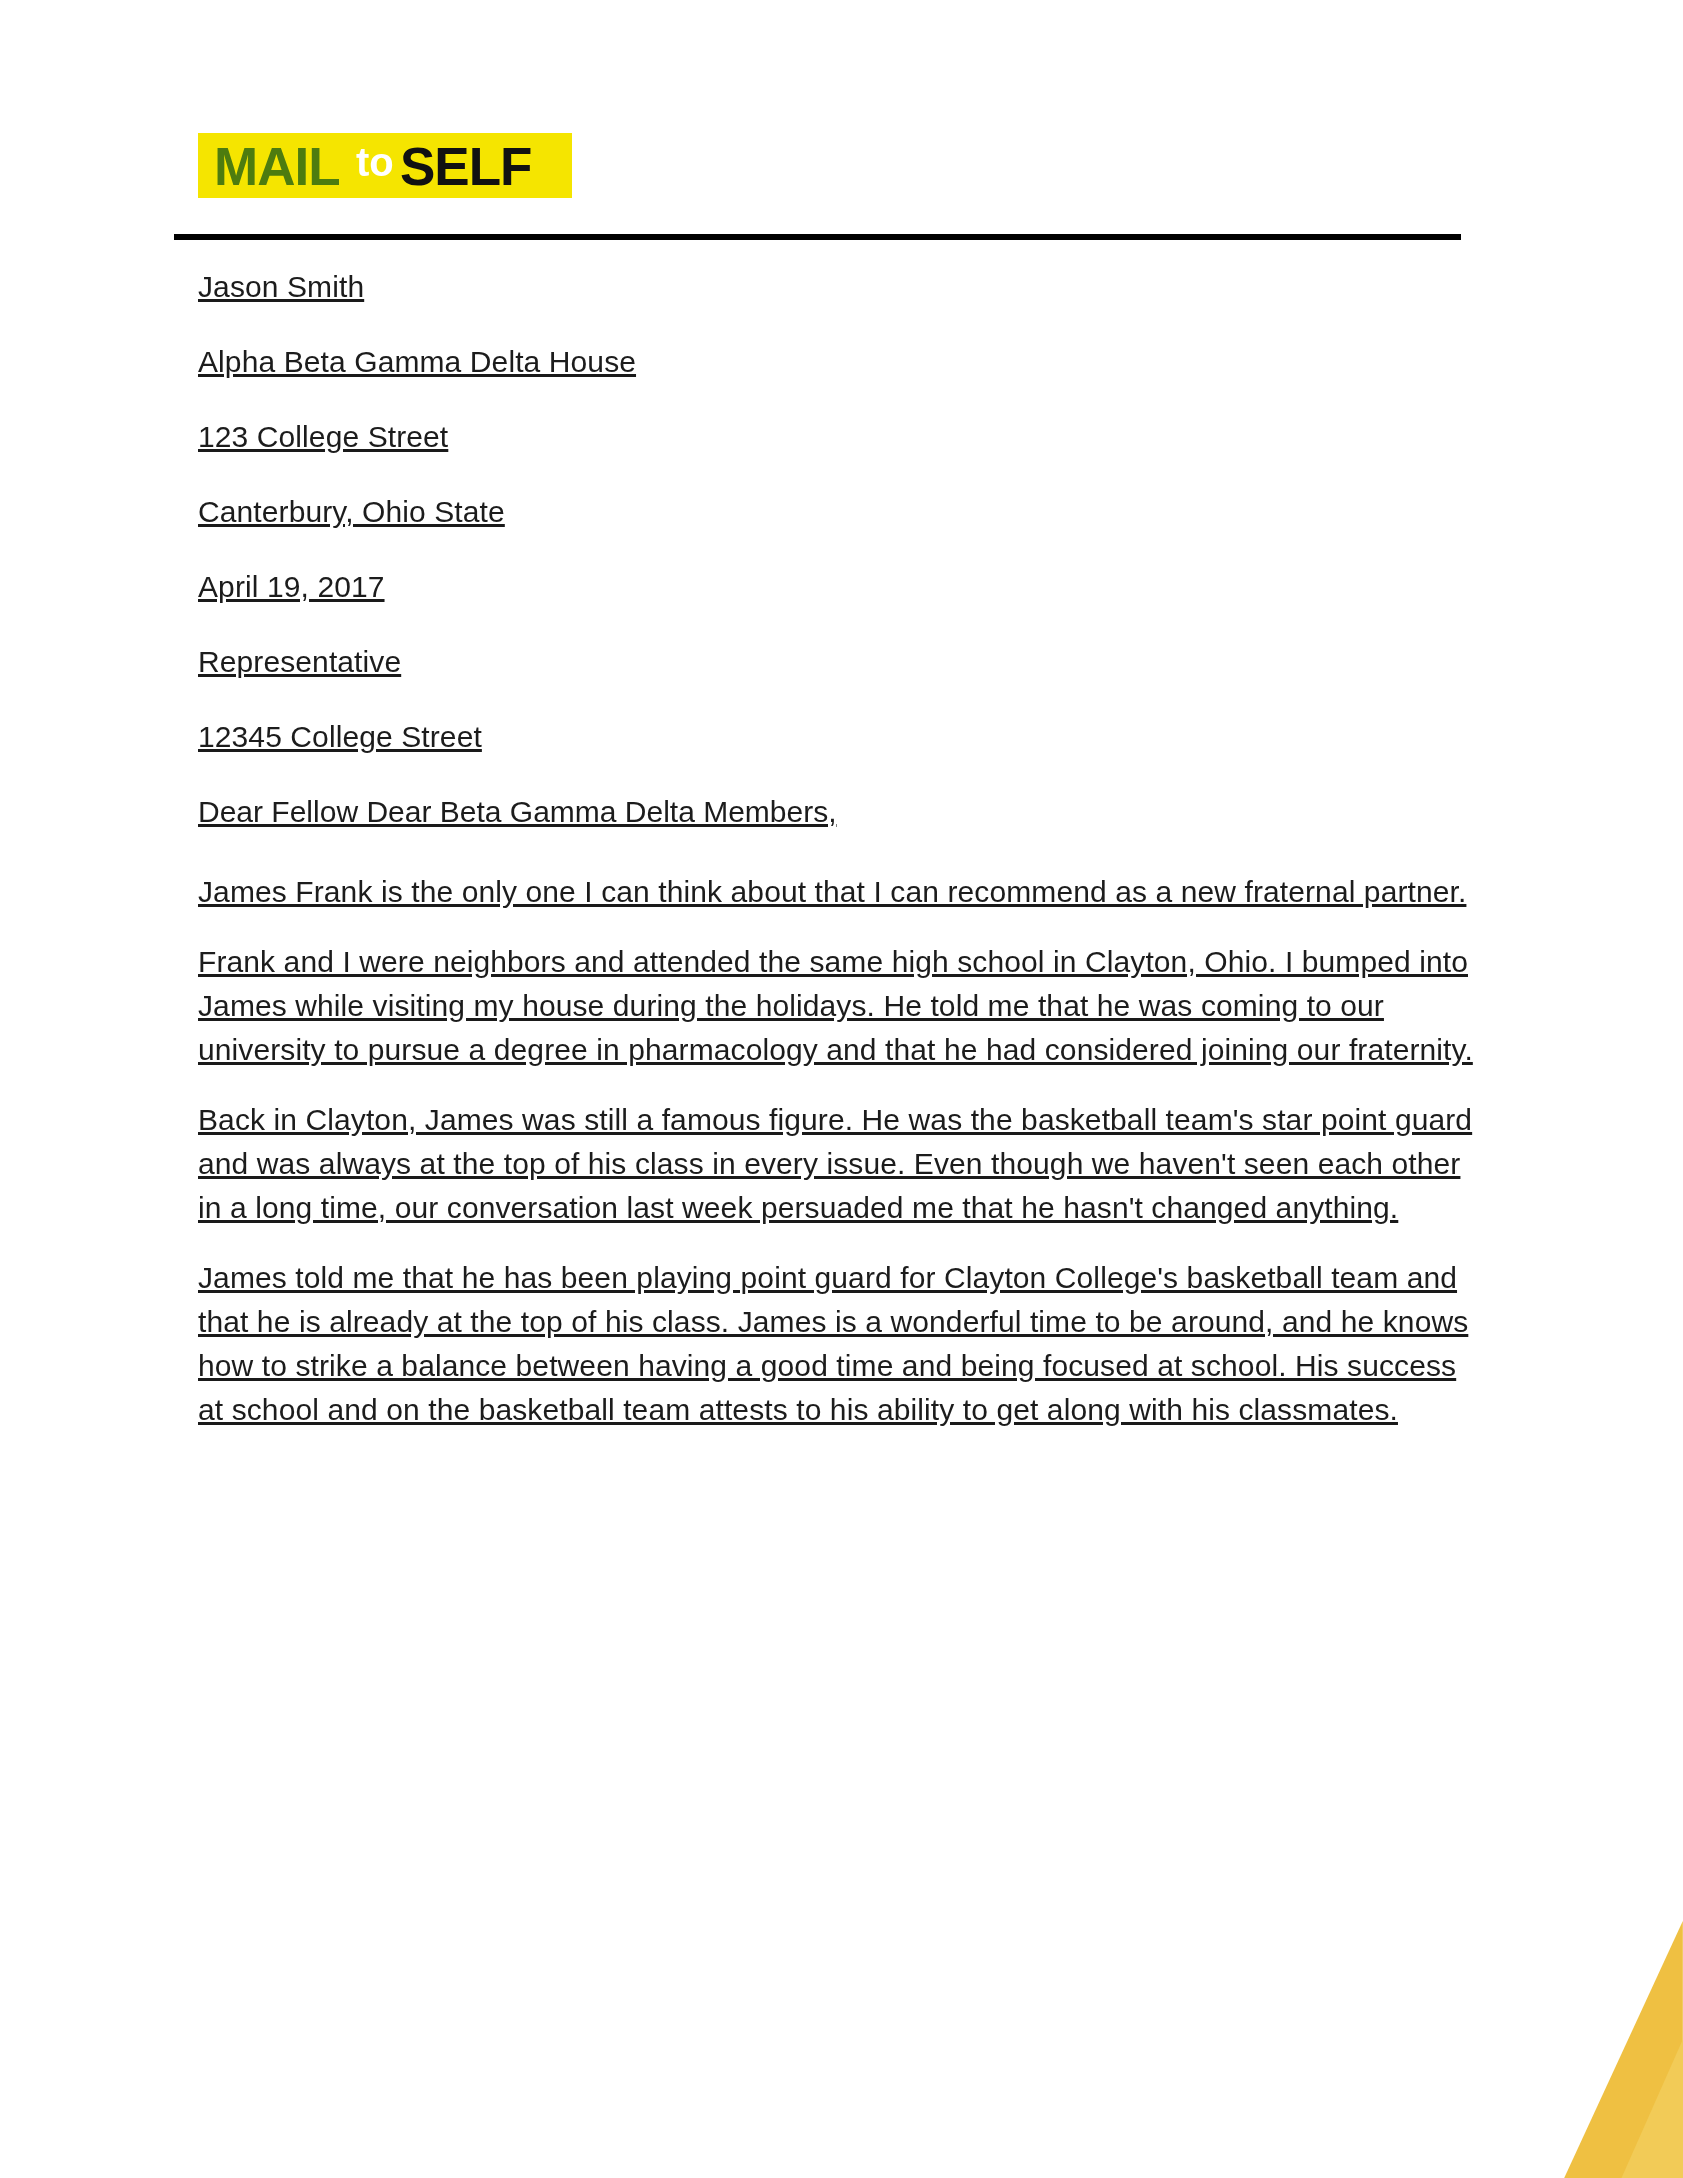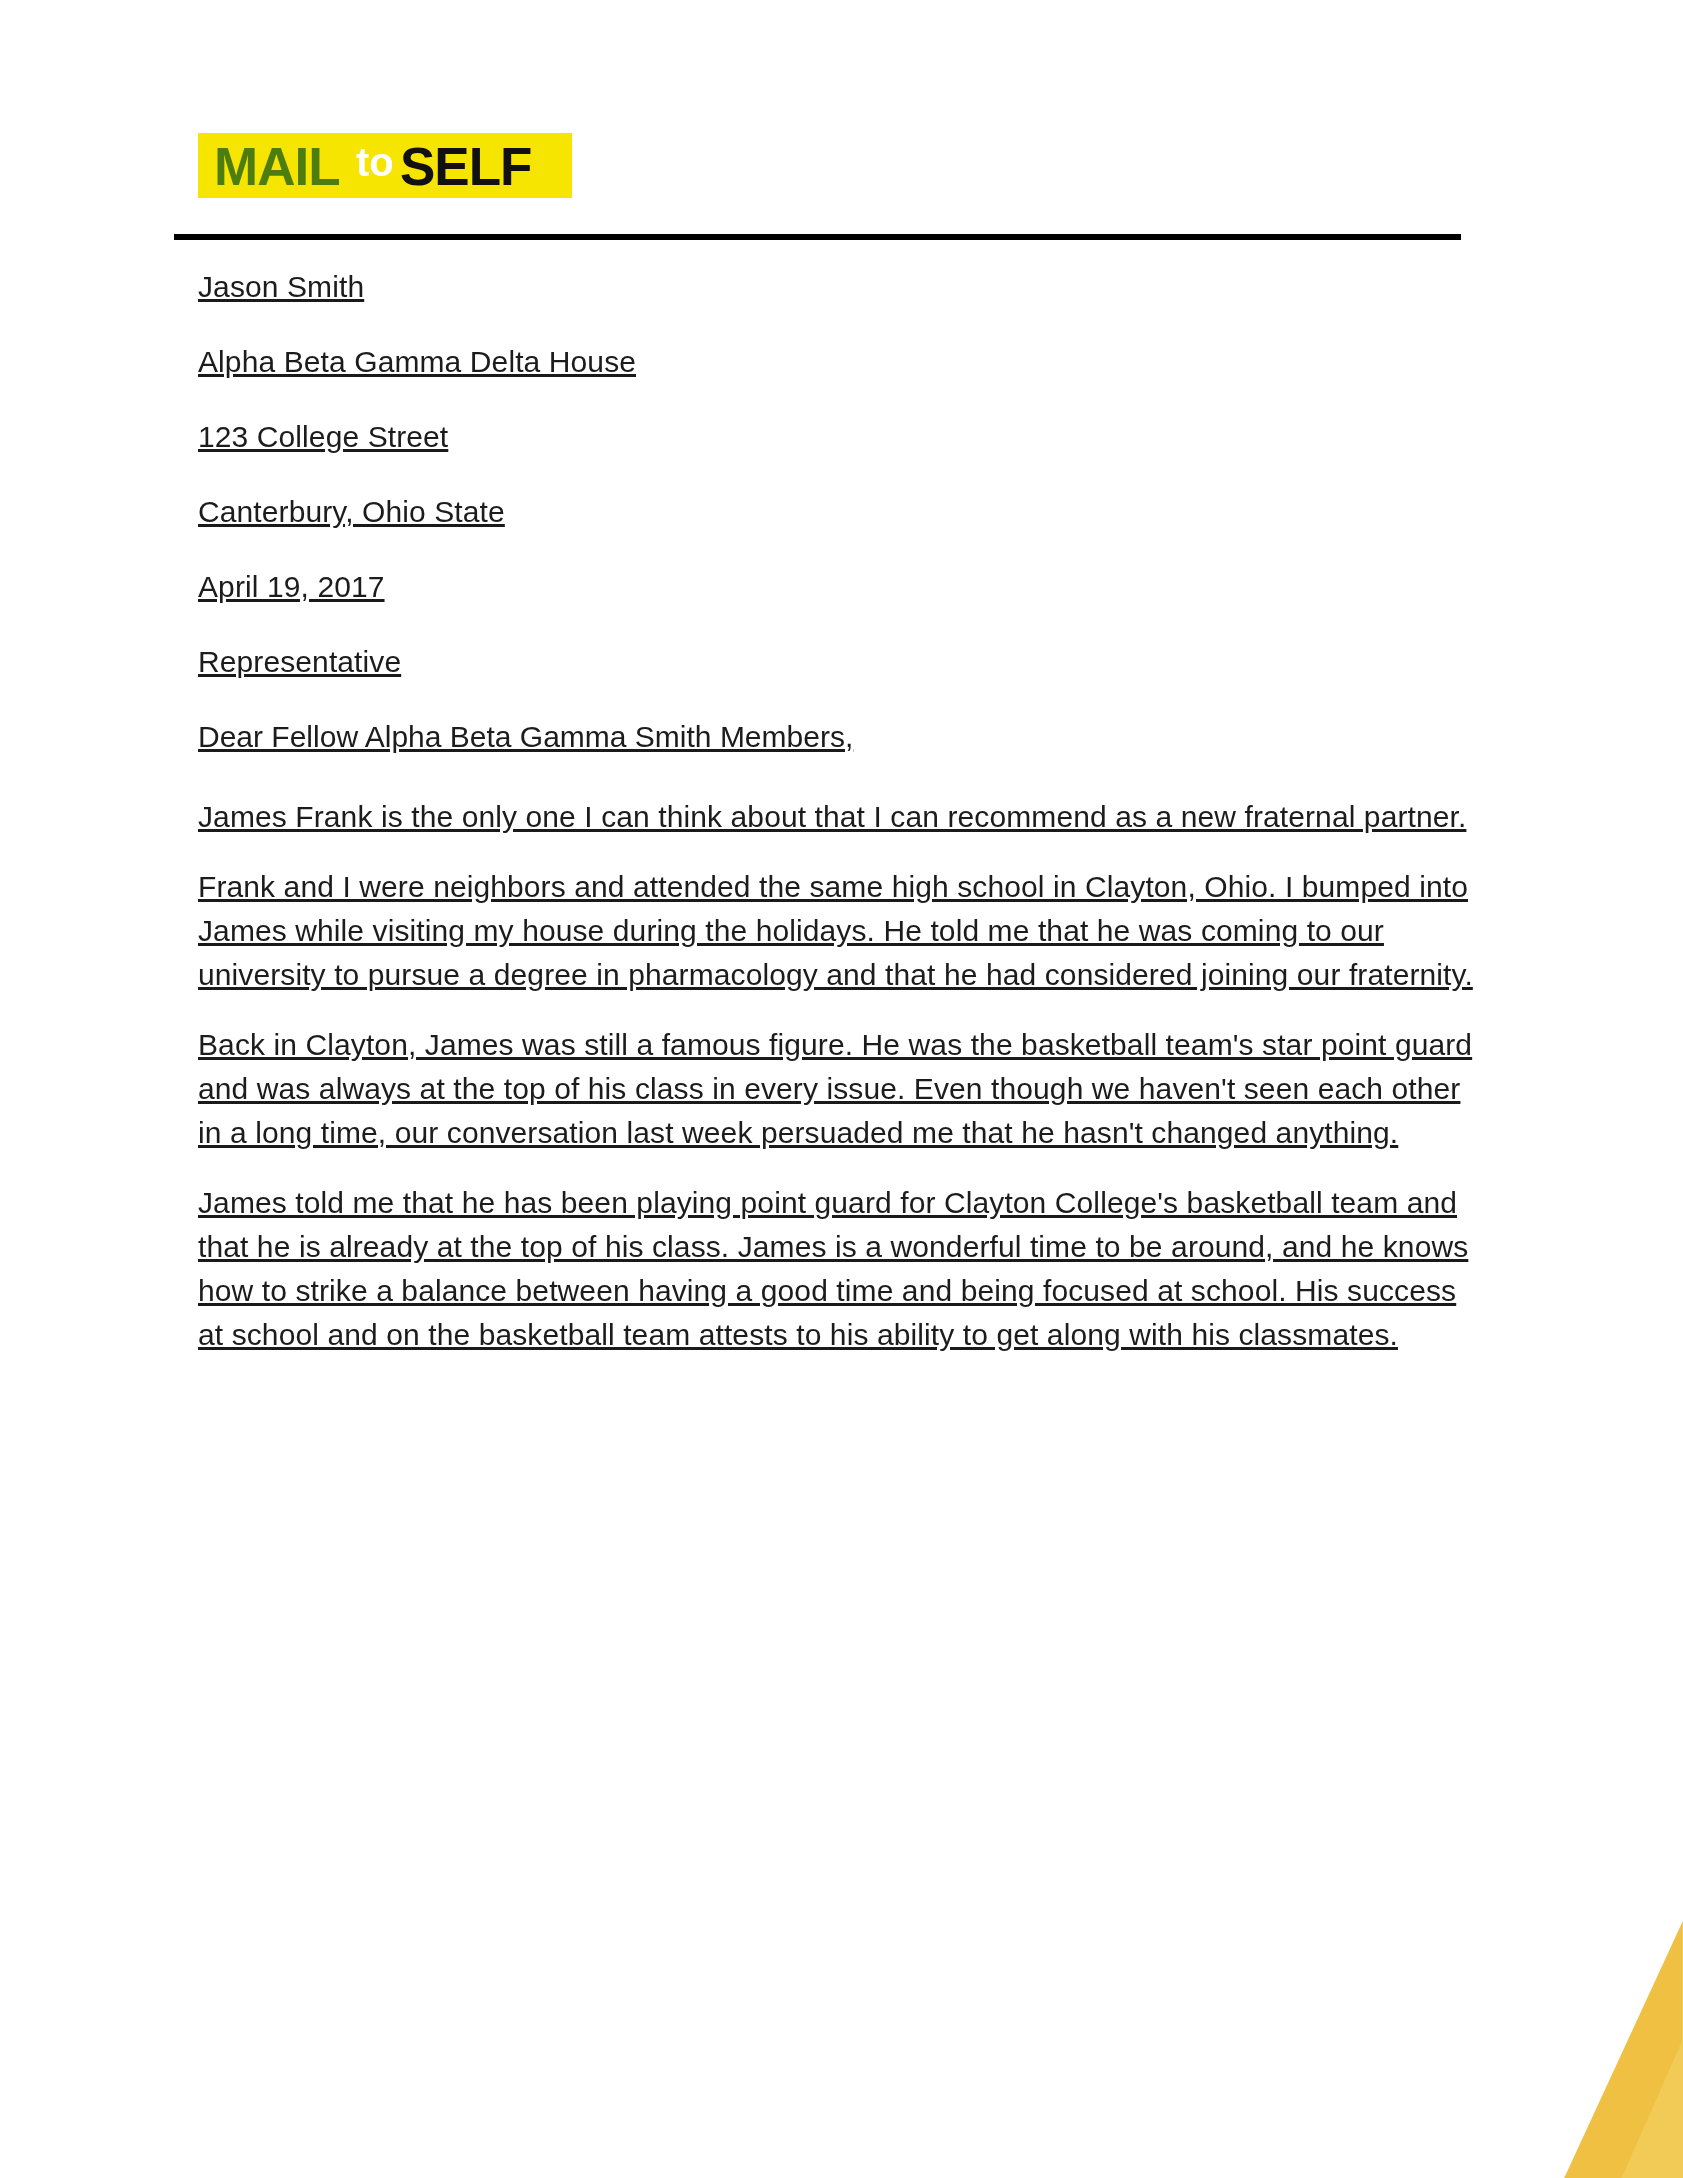--- a/index.html
+++ b/index.html
@@ -153,22 +153,23 @@
   <div class="letter">
 
     <p class="addr-line">Jason Smith</p>
     <p class="addr-line">Alpha Beta Gamma Delta House</p>
     <p class="addr-line">123 College Street</p>
     <p class="addr-line">Canterbury, Ohio State</p>
 
     <p class="addr-line">April 19, 2017</p>
 
     <p class="addr-line">Representative</p>
+    <p class="addr-line">12345 College Street</p>
 
-    <p class="salutation">Dear Fellow Alpha Beta Gamma Smith Members,</p>
+    <p class="salutation">Dear Fellow Dear Beta Gamma Delta Members,</p>
 
     <p class="para">James Frank is the only one I can think about that I can recommend as a new fraternal partner.</p>
     <p class="para">Frank and I were neighbors and attended the same high school in Clayton, Ohio. I bumped into James while visiting my house during the holidays. He told me that he was coming to our university to pursue a degree in pharmacology and that he had considered joining our fraternity.</p>
     <p class="para">Back in Clayton, James was still a famous figure. He was the basketball team's star point guard and was always at the top of his class in every issue. Even though we haven't seen each other in a long time, our conversation last week persuaded me that he hasn't changed anything.</p>
     <p class="para">James told me that he has been playing point guard for Clayton College's basketball team and that he is already at the top of his class. James is a wonderful time to be around, and he knows how to strike a balance between having a good time and being focused at school. His success at school and on the basketball team attests to his ability to get along with his classmates.</p>
 
   </div>
 
   <div class="corner-wedge">
     <svg width="119" height="257" viewBox="0 0 120 260" xmlns="http://www.w3.org/2000/svg">

